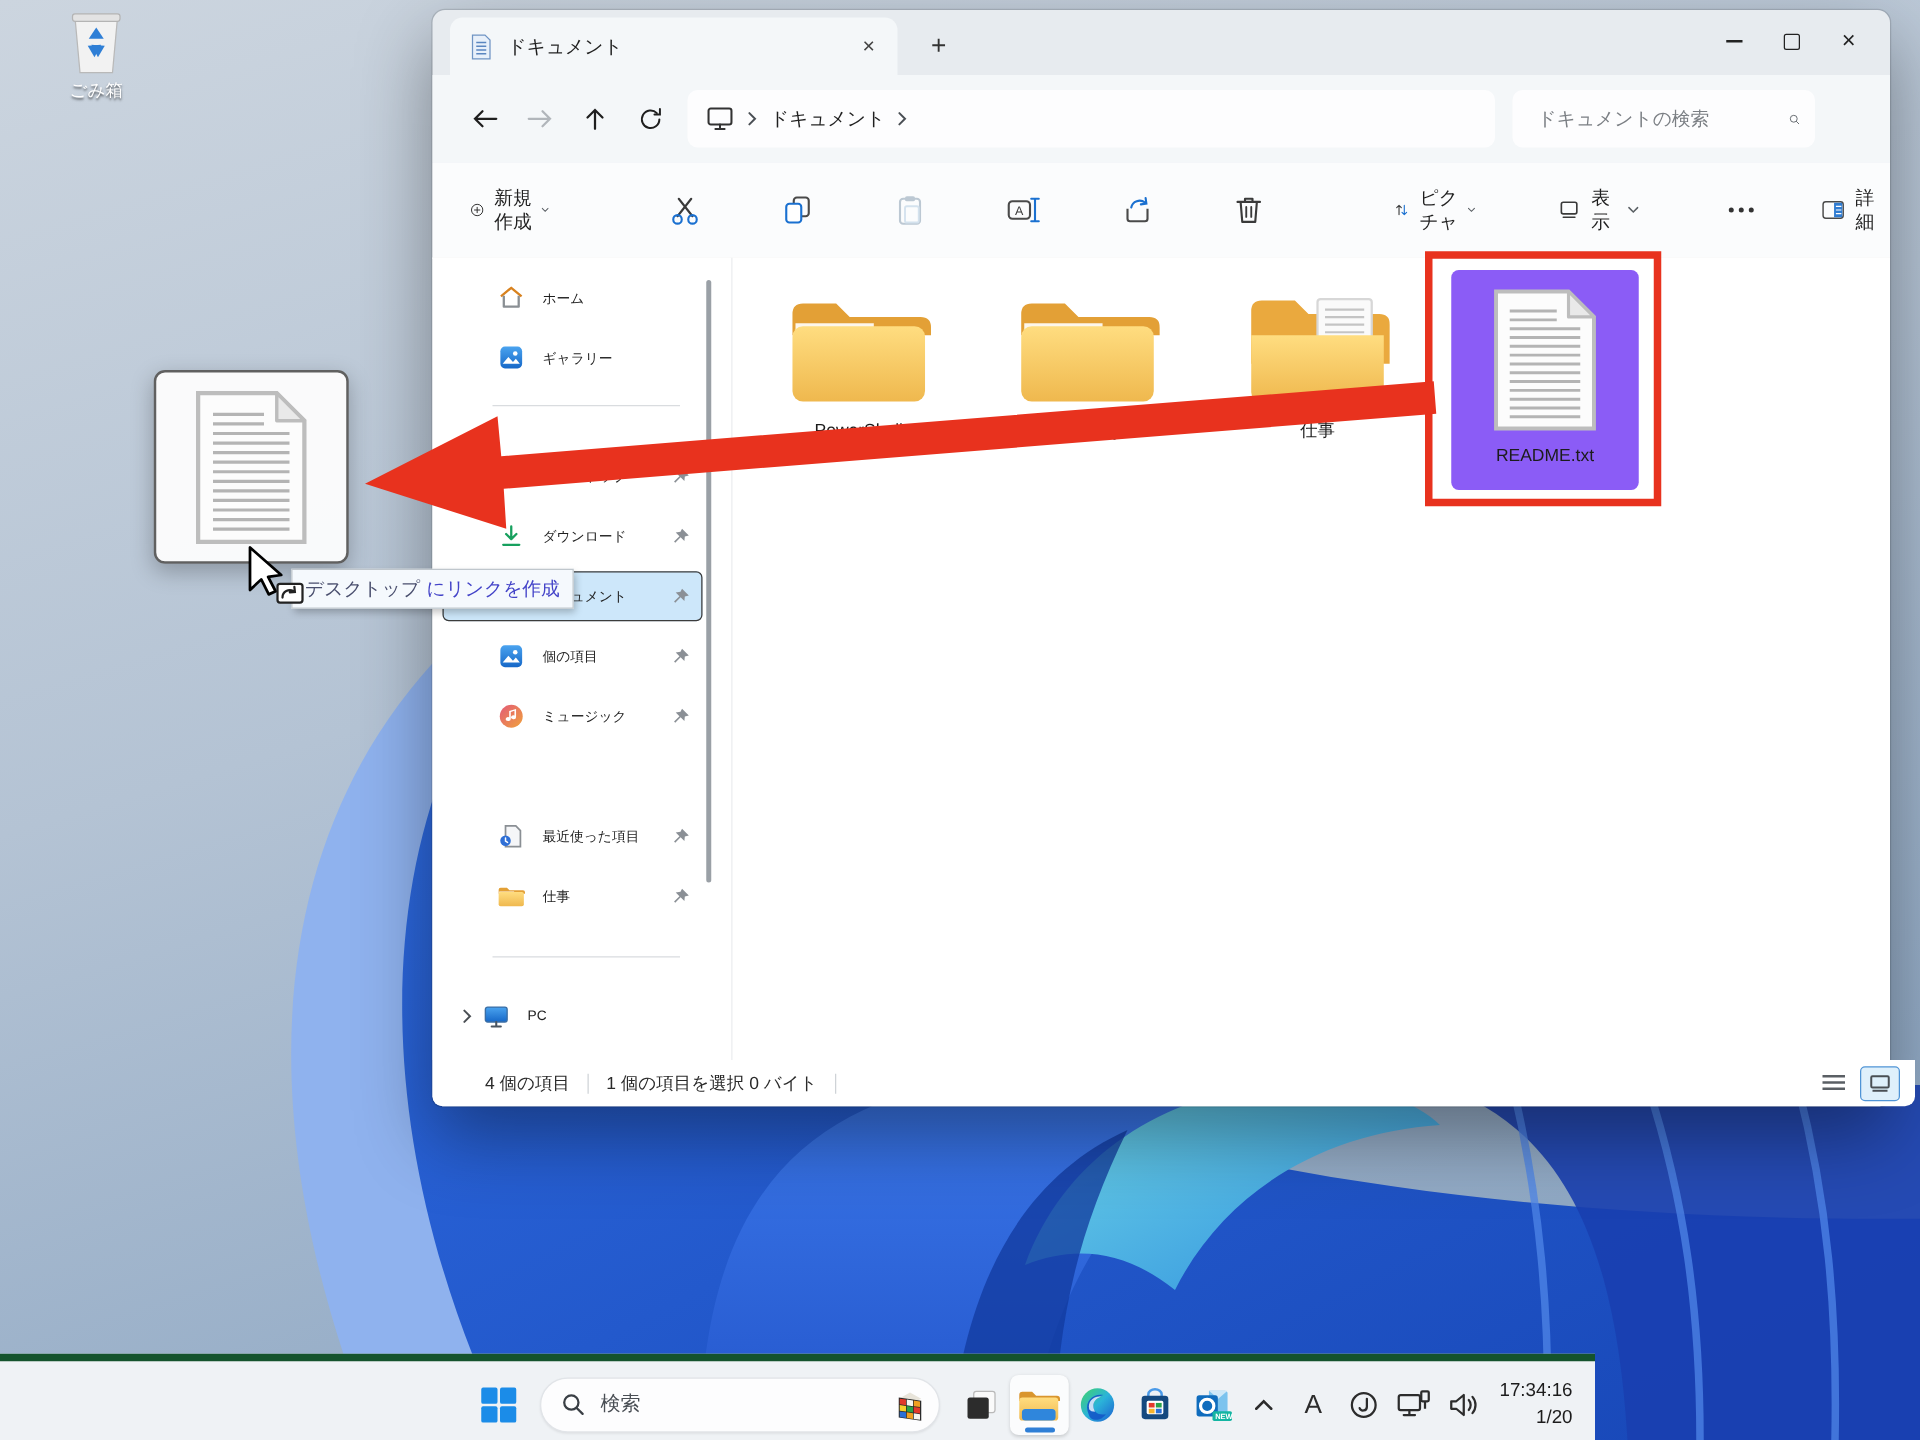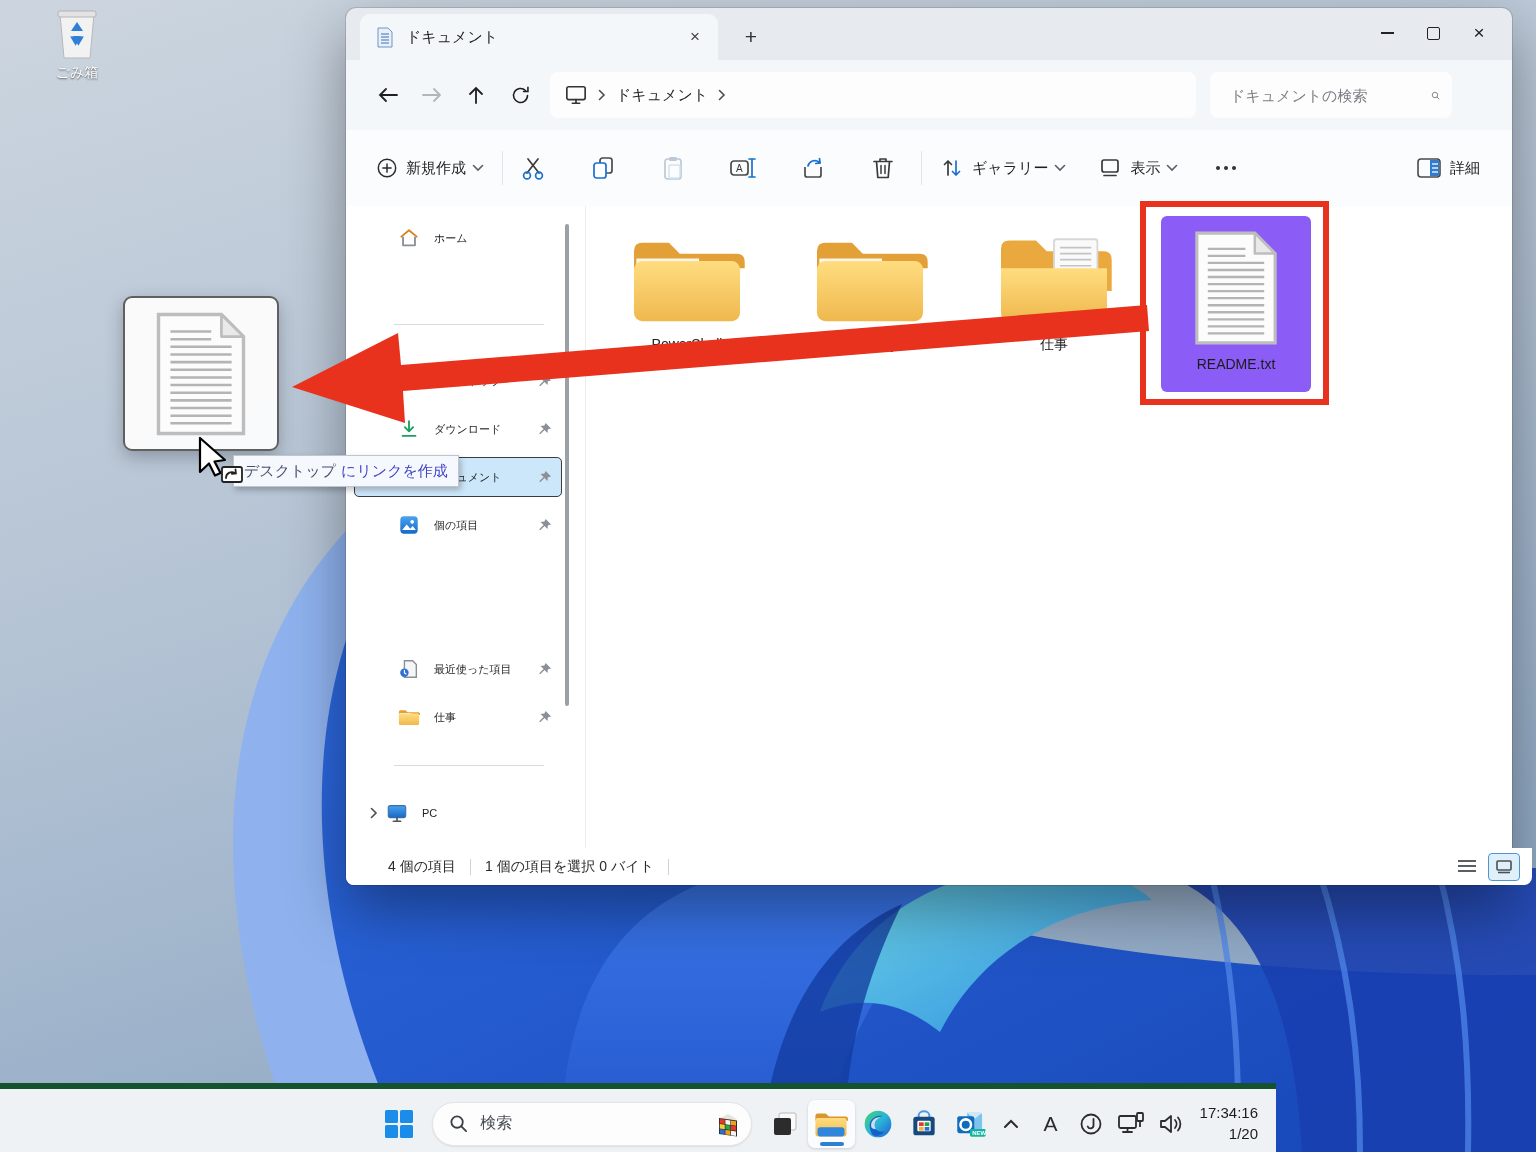--- a/index.html
+++ b/index.html
@@ -42,21 +42,21 @@
   .crumb-sep{margin:0 10px;}
   .crumb-txt{font-size:15px;color:#1f1f1f;}
   #navsearch{margin-left:14px;width:242px;height:46px;background:#fdfdfe;border-radius:8px;
              display:flex;align-items:center;padding:0 12px 0 18px;box-sizing:border-box;}
   #navsearch input{border:0;outline:0;background:transparent;flex:1;font-size:15px;color:#333;
                    font-family:inherit;}
   #navsearch input::placeholder{color:#7b7f84;}
 
   
   #toolbar{left:0;top:122px;width:100%;height:76px;background:#fbfcfd;border-bottom:1px solid #e5e7ea;
-           display:flex;align-items:center;border-radius:0;}
+           display:flex;align-items:center;border-radius:0;gap:34px;}
   .tb-btn{height:44px;display:flex;align-items:center;justify-content:center;border-radius:6px;padding:0 8px;}
   .tb-ic{width:40px;height:44px;display:flex;align-items:center;justify-content:center;}
   .tb-label{font-size:15px;color:#1f1f1f;margin:0 6px 0 8px;}
   .tb-div{width:1px;height:34px;background:#e1e4e7;margin:0 10px;}
   #tb-new{margin-left:22px;}
   #tb-details{margin-left:auto;margin-right:18px;}
   .dots{display:flex;gap:4px;padding:0 12px;}
   .dots i{width:4px;height:4px;border-radius:50%;background:#333;}
 
   
@@ -369,21 +369,21 @@
         <path d="M3 6.5 h18 M9 6.5 V4 h6 v2.5 M5.5 6.5 l1.3 16 h10.4 l1.3 -16" fill="none" stroke="#3a3a3a" stroke-width="1.7" stroke-linecap="round" stroke-linejoin="round"></path>
         <path d="M10 10.5 v8 M14 10.5 v8" stroke="#3a3a3a" stroke-width="1.5" stroke-linecap="round"></path>
         </svg>
     </div>
     <div class="tb-div" style="margin-left:18px"></div>
     <div class="tb-btn">
       <svg width="24" height="24" viewBox="0 0 24 24">
         <path d="M8 19 V5 M4.5 8.5 L8 5 l3.5 3.5" fill="none" stroke="#3a3a3a" stroke-width="1.7" stroke-linecap="round" stroke-linejoin="round"></path>
         <path d="M16 5 v14 M12.5 15.5 L16 19 l3.5-3.5" fill="none" stroke="#1a70d0" stroke-width="1.7" stroke-linecap="round" stroke-linejoin="round"></path>
         </svg>
-      <span class="tb-label">ギャラリー</span>
+      <span class="tb-label">ピクチャ</span>
       <svg width="12" height="8">
           <use href="#sym-chevD"></use>
         </svg>
     </div>
     <div class="tb-btn" style="margin-left:16px">
       <svg width="24" height="24" viewBox="0 0 24 24">
         <rect x="4" y="4" width="16" height="12" rx="2" fill="none" stroke="#3a3a3a" stroke-width="1.7"></rect>
         <path d="M6 19.5 h12" stroke="#3a3a3a" stroke-width="1.7" stroke-linecap="round"></path>
         </svg>
       <span class="tb-label">表示</span>
@@ -414,20 +414,28 @@
     <div id="sidebar" class="abs">
 
       <div class="side-item toplevel" style="top:12px">
         <svg class="si-ic" viewBox="0 0 24 24">
           <path d="M3 11 L12 3.5 L21 11" fill="none" stroke="#d8821f" stroke-width="2" stroke-linejoin="round"></path>
           <path d="M5.5 10.5 V20 h13 V10.5" fill="none" stroke="#8a8f94" stroke-width="2" stroke-linejoin="round"></path>
           </svg>
         <span class="si-lb">ホーム</span>
       </div>
 
+      <div class="side-item toplevel" style="top:60px">
+        <svg class="si-ic" viewBox="0 0 24 24">
+          <rect x="2.5" y="2.5" width="19" height="19" rx="4" fill="url(#gBlueSq)"></rect>
+          <circle cx="15.5" cy="8.5" r="2" fill="#fff"></circle>
+          <path d="M4.5 17.5 l5-6 4 4.5 2.5-3 3.5 4.5 z" fill="#fff"></path>
+          </svg>
+        <span class="si-lb">ギャラリー</span>
+      </div>
 
       <div class="side-sep" style="top:118px"></div>
 
       <div class="side-item" style="top:155px">
         <svg class="si-ic" viewBox="0 0 24 24">
           <rect x="3" y="4" width="18" height="12" rx="2" fill="#e8f0f8" stroke="#5a81ad" stroke-width="1.6"></rect>
           <path d="M8 20 h8 M12 16 v4" stroke="#5a81ad" stroke-width="1.6"></path>
           </svg>
         <span class="si-lb">デスクトップ</span>
         <svg class="pin">
@@ -466,20 +474,30 @@
           <rect x="2.5" y="2.5" width="19" height="19" rx="4" fill="url(#gBlueSq)"></rect>
           <circle cx="15.5" cy="8.5" r="2" fill="#fff"></circle>
           <path d="M4.5 17.5 l5-6 4 4.5 2.5-3 3.5 4.5 z" fill="#fff"></path>
           </svg>
         <span class="si-lb">個の項目</span>
         <svg class="pin">
             <use href="#sym-pin"></use>
           </svg>
       </div>
 
+      <div class="side-item" style="top:347px">
+        <svg class="si-ic" viewBox="0 0 24 24">
+          <circle cx="12" cy="12" r="10" fill="url(#gMusic)"></circle>
+          <path d="M10.2 7.5 l6-1.8 v7.2 a2.2 1.7 0 1 1 -1.4 -1.6 v-4 l-3.2 1 v6.2 a2.2 1.7 0 1 1 -1.4 -1.6 Z" fill="#fff"></path>
+          </svg>
+        <span class="si-lb">ミュージック</span>
+        <svg class="pin">
+            <use href="#sym-pin"></use>
+          </svg>
+      </div>
 
 
       <div class="side-item" style="top:443px">
         <svg class="si-ic" viewBox="0 0 24 24">
           <path d="M7 3 h9 l4 4 v14 H7 Z" fill="#f5f6f8" stroke="#8a8f94" stroke-width="1.5"></path>
           <circle cx="7" cy="16" r="4.6" fill="#2f6fd6"></circle>
           <path d="M7 13.6 v2.6 l1.8 1.2" fill="none" stroke="#fff" stroke-width="1.3" stroke-linecap="round"></path>
           </svg>
         <span class="si-lb">最近使った項目</span>
         <svg class="pin">

